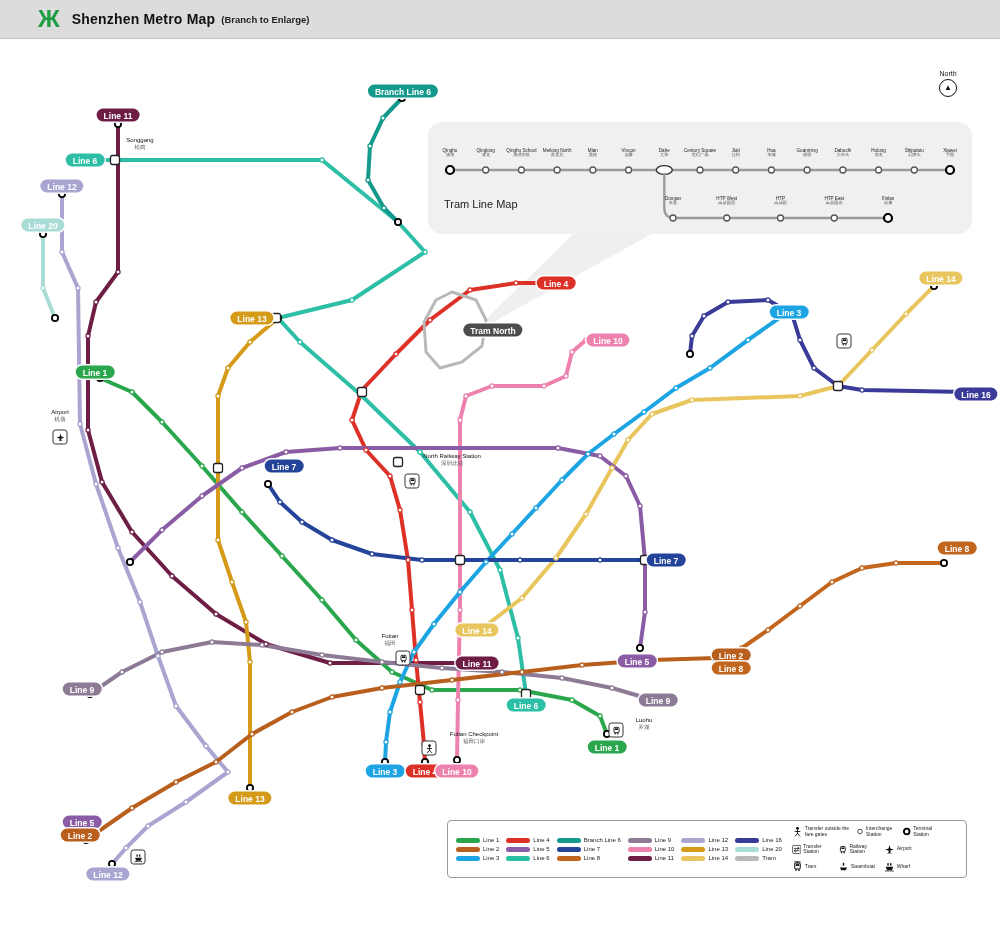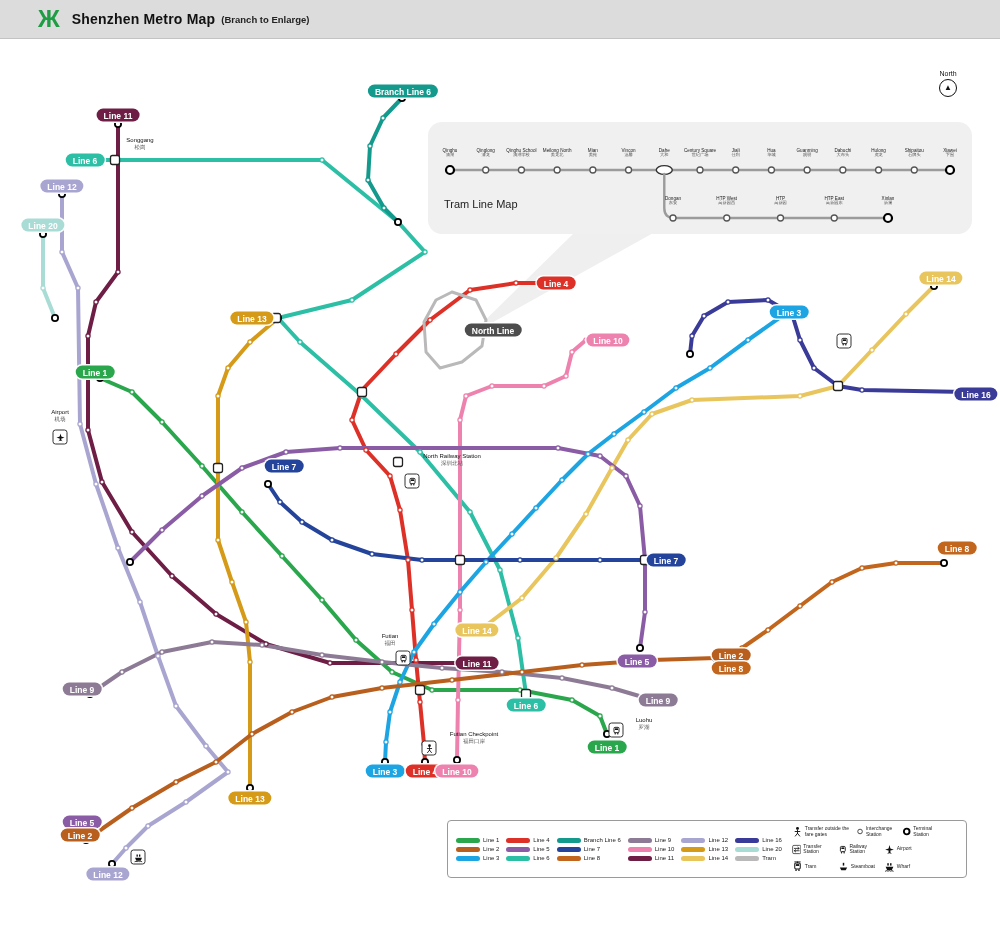--- a/index.html
+++ b/index.html
@@ -289,21 +289,21 @@
       </svg>
     <div id="badges">
         <div class="badge" style="left: 403px; top: 53px; background: rgb(20, 154, 141);">Branch Line 6</div>
         <div class="badge" style="left: 118px; top: 77px; background: rgb(110, 30, 69);">Line 11</div>
         <div class="badge" style="left: 85px; top: 122px; background: rgb(44, 191, 165);">Line 6</div>
         <div class="badge" style="left: 62px; top: 148px; background: rgb(169, 165, 209);">Line 12</div>
         <div class="badge" style="left: 43px; top: 187px; background: rgb(169, 220, 213);">Line 20</div>
         <div class="badge" style="left: 95px; top: 334px; background: rgb(42, 167, 76);">Line 1</div>
         <div class="badge" style="left: 252px; top: 280px; background: rgb(213, 154, 24);">Line 13</div>
         <div class="badge" style="left: 556px; top: 245px; background: rgb(221, 49, 40);">Line 4</div>
-        <div class="badge" style="left: 493px; top: 292px; background: rgb(77, 77, 77);">North Line</div>
+        <div class="badge" style="left: 493px; top: 292px; background: rgb(77, 77, 77);">Tram North</div>
         <div class="badge" style="left: 608px; top: 302px; background: rgb(238, 130, 174);">Line 10</div>
         <div class="badge" style="left: 789px; top: 274px; background: rgb(28, 165, 226);">Line 3</div>
         <div class="badge" style="left: 941px; top: 240px; background: rgb(233, 197, 94);">Line 14</div>
         <div class="badge" style="left: 976px; top: 356px; background: rgb(58, 59, 152);">Line 16</div>
         <div class="badge" style="left: 284px; top: 428px; background: rgb(36, 68, 155);">Line 7</div>
         <div class="badge" style="left: 666px; top: 522px; background: rgb(36, 68, 155);">Line 7</div>
         <div class="badge" style="left: 957px; top: 510px; background: rgb(194, 101, 29);">Line 8</div>
         <div class="badge" style="left: 731px; top: 617px; background: rgb(185, 95, 30);">Line 2</div>
         <div class="badge" style="left: 731px; top: 630px; background: rgb(194, 101, 29);">Line 8</div>
         <div class="badge" style="left: 637px; top: 623px; background: rgb(138, 92, 165);">Line 5</div>

